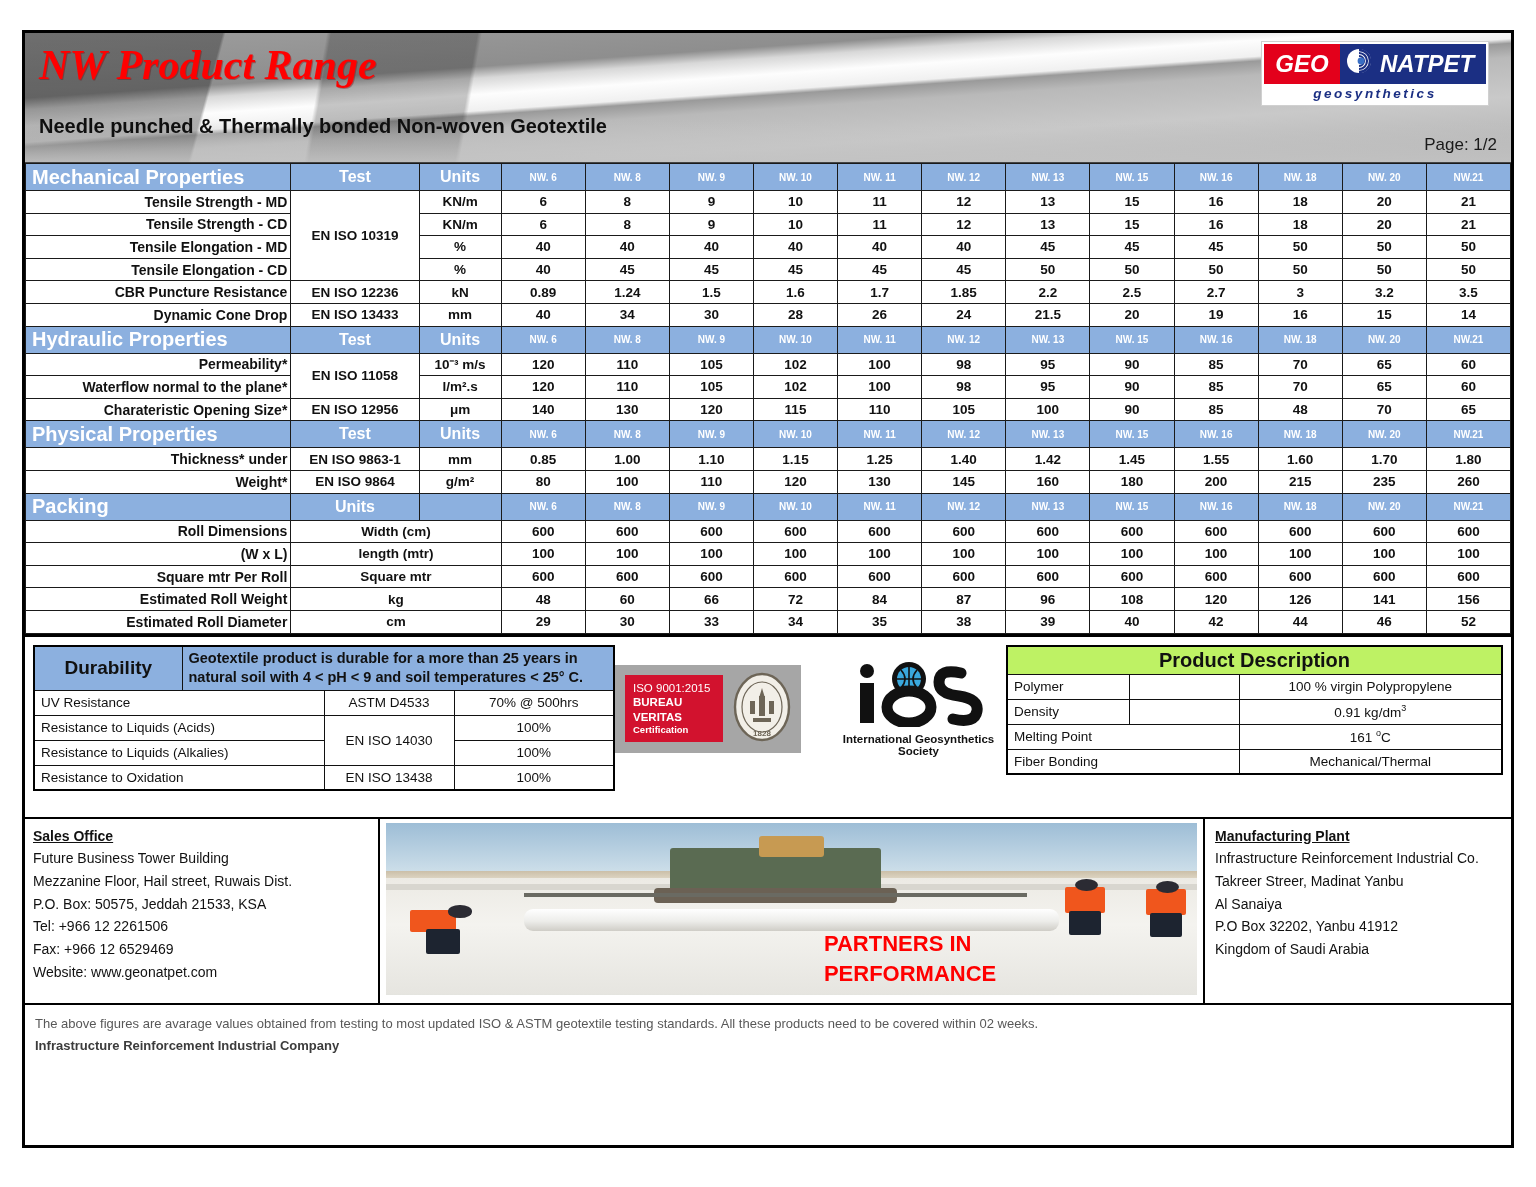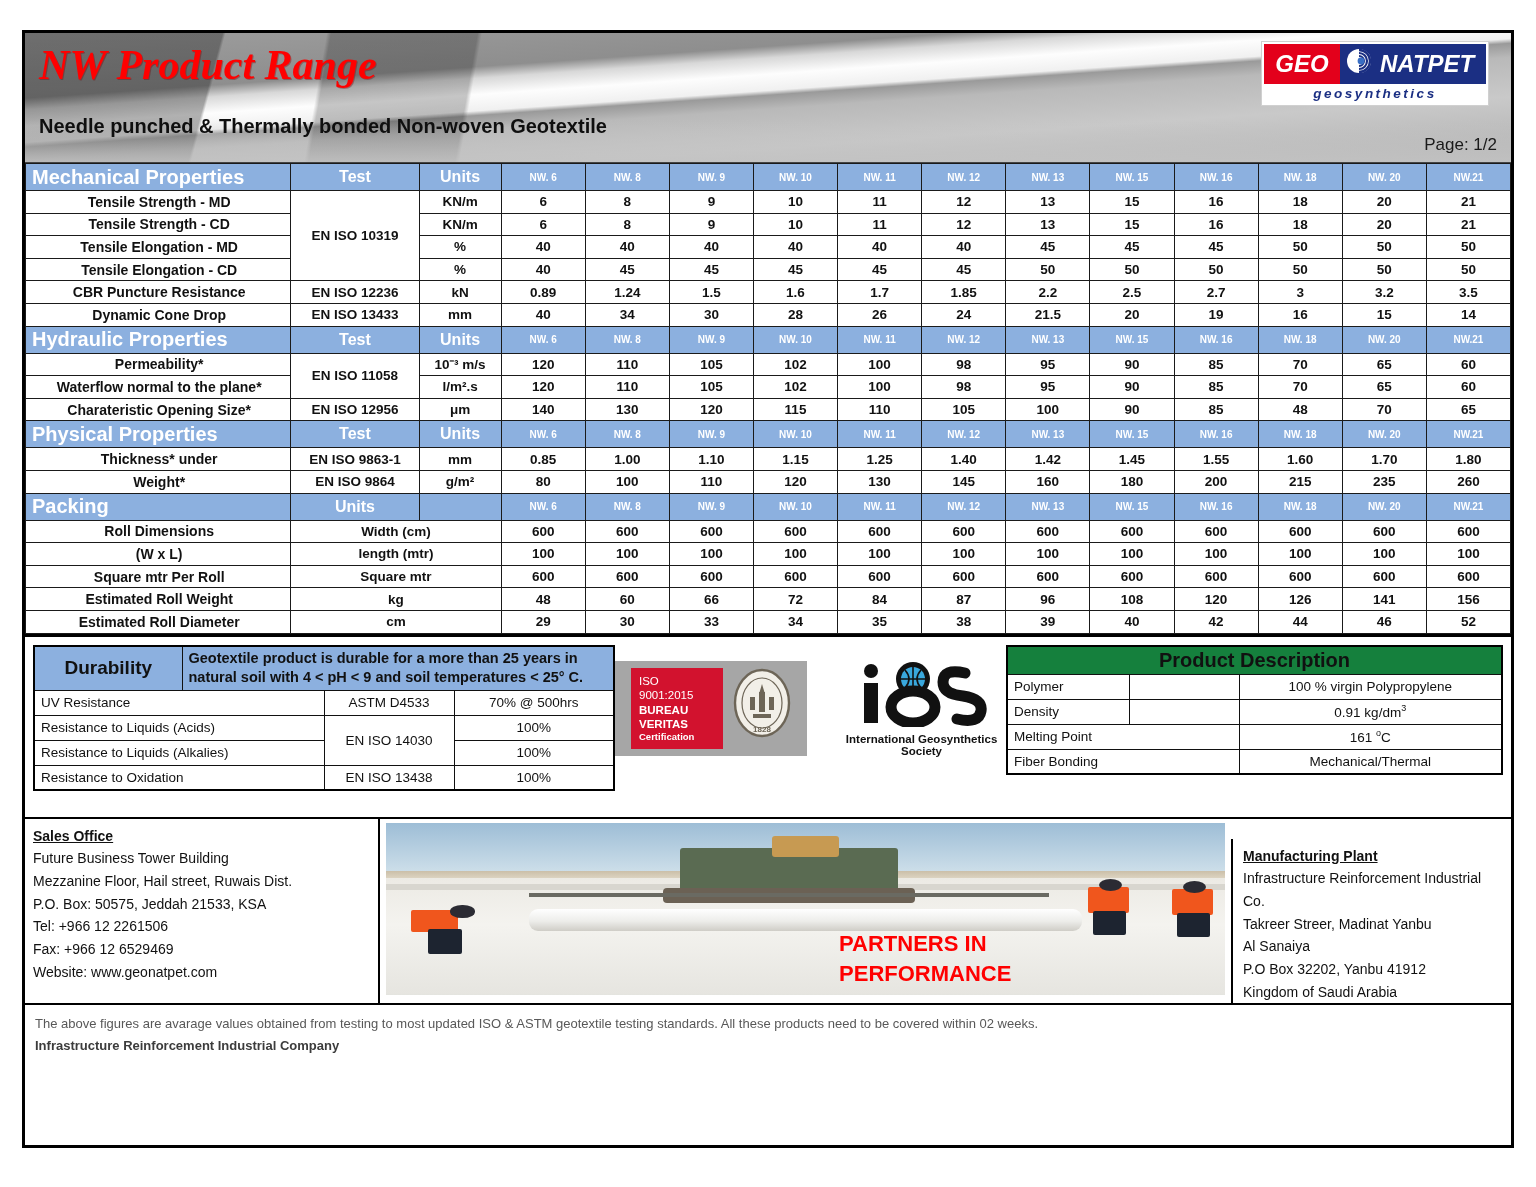--- a/index.html
+++ b/index.html
@@ -91,21 +91,21 @@
     border:1px solid #1a1a1a;
     padding:0 3px;
     height:22.6px;
     text-align:center;
     font-weight:bold;
     color:#111;
     white-space:nowrap;
     overflow:hidden;
   }
   table.spec td.prop {
-    text-align:center; padding-left:5px; font-size:14px;
+    text-align:right; padding-left:5px; font-size:14px;
   }
   tr.sect td {
     background:#8cb0df;
     color:#ffffff;
     font-size:16px;
     font-weight:bold;
     border-color:#1a1a1a;
     height:27px;
   }
   tr.sect td.sect-title {
@@ -136,46 +136,46 @@
   td.dur-head {
     background:#8cb0df; color:#fff; font-size:19px; font-weight:bold;
     text-align:center; vertical-align:middle;
   }
   td.dur-text {
     background:#8cb0df; color:#fff; font-size:14.5px; font-weight:bold;
     line-height:1.35; padding:5px 8px; vertical-align:middle;
   }
   td.ctr { text-align:center; }
   td.pd-head {
-    background:#15803d; color:#fff; font-size:20px; font-weight:bold;
+    background:#bef264; color:#fff; font-size:20px; font-weight:bold;
     text-align:center; height:62px;
   }
   table.dur, table.pdesc { border:2px solid #000; }
 
   
   .certs { display:flex; align-items:center; justify-content:center; gap:30px; padding-top:24px; }
   .bv {
-    background:#a6a6a6; padding:7px 16px; display:flex; align-items:flex-start; gap:10px;
+    background:#a6a6a6; padding:7px 10px; display:flex; align-items:center; gap:10px;
   }
   .bv-red {
     background:#d2122e; color:#fff; padding:6px 8px; line-height:1.25;
   }
   .bv-red .l1 { font-size:11.5px; }
   .bv-red .l2 { font-size:11.5px; font-weight:bold; }
   .bv-red .l3 { font-size:9.5px; font-weight:bold; }
   .igs-wrap { text-align:center; }
   .igs-cap { font-size:11.5px; font-weight:bold; color:#111; margin-top:2px; }
 
   
   .contact {
     display:flex; border-top:2px solid #000; height:186px;
   }
   .c-left { width:355px; padding:6px 0 0 8px; border-right:2px solid #000; }
   .c-mid { flex:1; position:relative; padding:4px 6px; }
-  .c-right { width:280px; padding:6px 6px 0 10px; border-left:2px solid #000;margin-top:20px; }
+  .c-right { width:308px; padding:6px 6px 0 10px; border-left:2px solid #000; }
   .c-line { font-size:14px; color:#111; line-height:1.62; }
   .c-head { font-weight:bold; text-decoration:underline; }
 
   
   .photo {
     position:relative; width:100%; height:172px; overflow:hidden;
     background:linear-gradient(to bottom, #a9c7dd 0%, #bcd3e2 26%, #cdd2c8 31%, #e7e7e2 36%, #f2f2ee 60%, #e4e4df 100%);
   }
   .ph-sky { position:absolute; left:0; top:0; width:100%; height:30%; background:linear-gradient(to bottom,#9dbdd6,#cfe0ea); }
   .ph-horizon { position:absolute; left:0; top:28%; width:100%; height:5%; background:linear-gradient(to bottom,#cbbfa8,#ded6c4); }

